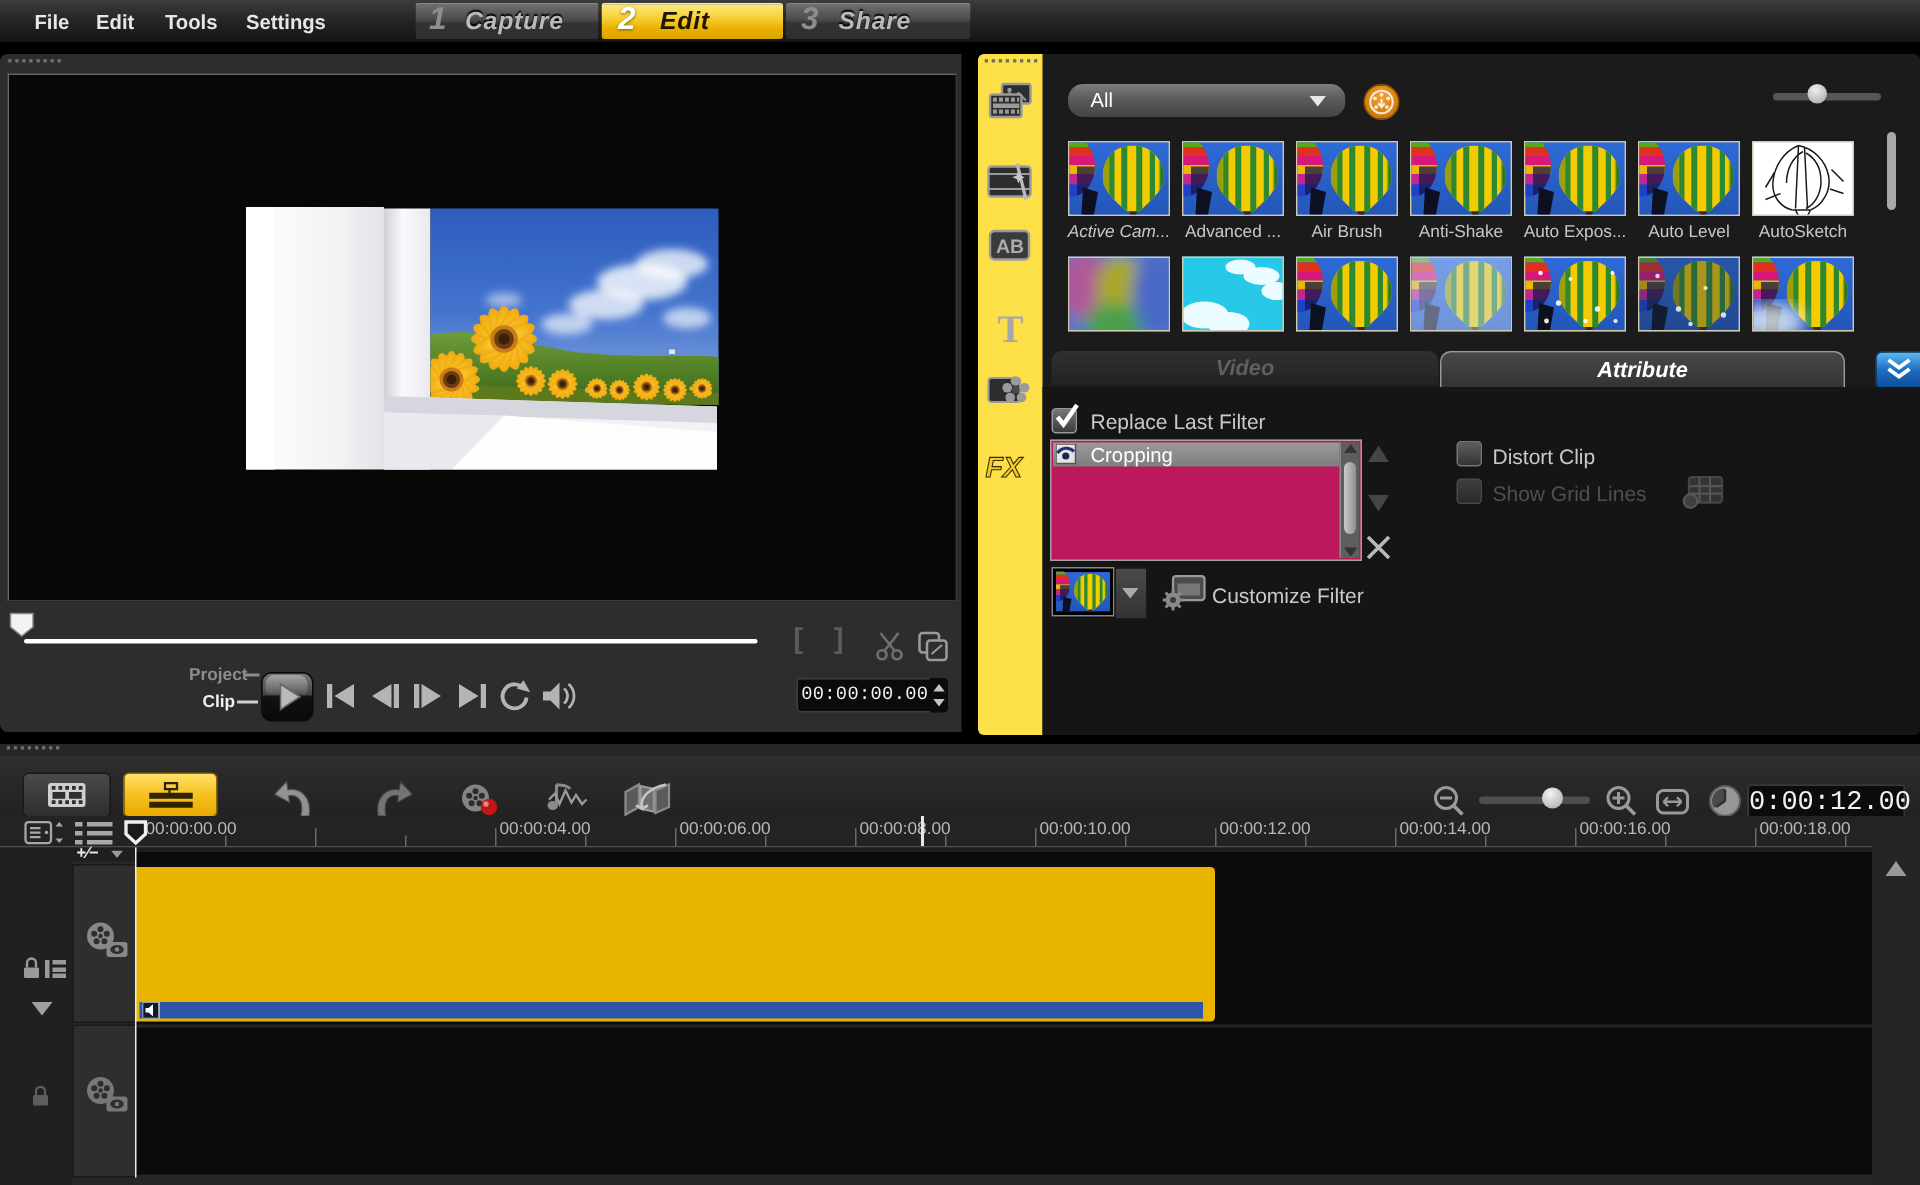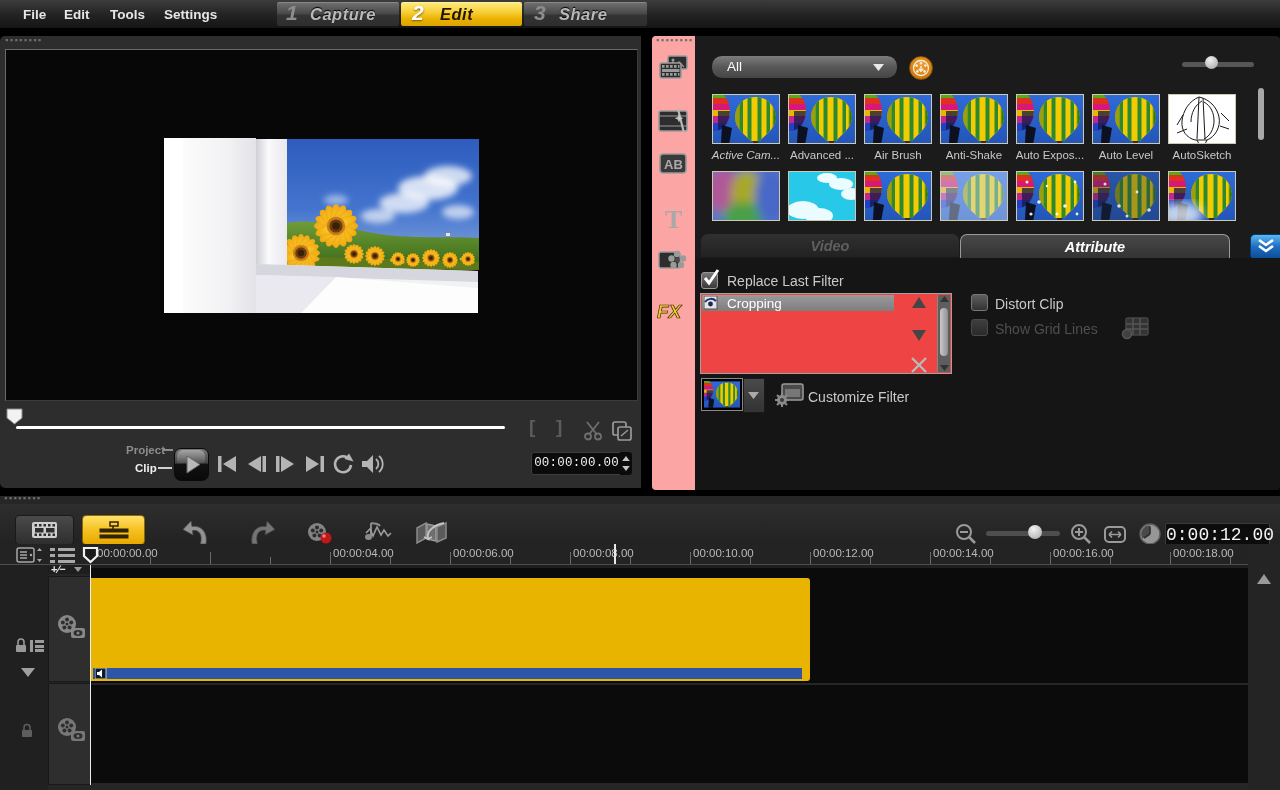--- a/index.html
+++ b/index.html
@@ -20,21 +20,21 @@
 
 #lpanel{left:0;top:36px;width:641px;height:452px;background:#2d2d2d;border-radius:5px 0 0 5px;}
 #rpanel{left:652px;top:36px;width:628px;height:454px;background:#1b1b1b;border-radius:4px;}
 .grip{z-index:9;color:#6f6f6f;font-size:9px;letter-spacing:1.5px;font-weight:700;line-height:5px;}
 #screen{left:5px;top:13px;width:631px;height:350px;background:#070707;border:1px solid #6a6a6a;border-right-color:#3a3a3a;border-bottom-color:#3a3a3a;}
 
 #scrubline{left:16px;top:390px;width:489px;height:3px;background:#fff;border-radius:2px;}
 #timecode{left:531px;top:416px;width:89px;height:21px;background:#0b0b0b;border:1px solid #3e3e3e;border-radius:3px 0 0 3px;color:#f0f0f0;font-family:"Liberation Mono",monospace;font-size:12.5px;letter-spacing:.2px;line-height:21px;text-align:center;}
 #tcspin{left:620px;top:416px;width:12px;height:23px;background:#0b0b0b;border-radius:0 3px 3px 0;}
 
-#rtools{left:0;top:0;width:43px;height:454px;background:#fca5a5;border-radius:4px 0 0 4px;}
+#rtools{left:0;top:0;width:43px;height:454px;background:#fde047;border-radius:4px 0 0 4px;}
 #alldrop{left:59px;top:19px;width:185px;height:22px;border-radius:11px;background:linear-gradient(#7d7d7d,#585858 50%,#454545);border:1px solid #1a1a1a;color:#fff;font-size:13.5px;line-height:22px;}
 #orangebtn{left:257px;top:20px;width:22px;height:22px;border-radius:50%;background:radial-gradient(circle at 50% 35%,#f0a030,#d07c10 70%,#b06408);border:1px solid #8a5004;}
 .thumb{width:66px;height:48px;border:1px solid #cfc9b0;background:#2a62cc;}
 .tlabel{width:74px;text-align:center;color:#c8c8c8;font-size:11.5px;top:113px;}
 #vtabs{left:38px;top:198px;width:507px;height:24px;font-style:italic;}
 .vtab{height:23px;border-radius:7px 7px 0 0;font-size:14.5px;font-weight:700;text-align:center;line-height:24px;}
 #attrarea{left:43px;top:222px;width:585px;height:232px;background:#151515;border-radius:0 0 4px 0;}
 .atext{color:#c9c9c9;font-size:14px;}
 .dimtext{color:#4f4f4f;font-size:14px;}
 
@@ -457,21 +457,21 @@
   </div>
   <div id="attrarea" class="abs">
 
     <div class="abs" style="left:6px;top:14px;width:15px;height:15px;border-radius:3px;background:linear-gradient(#777,#3a3a3a);border:1px solid #999;">
       <svg class="abs" style="left:1px;top:-5px" width="18" height="19">
           <path d="M2,10 l4,5 L15,2" stroke="#fff" stroke-width="3" fill="none"></path>
         </svg>
     </div>
     <span class="abs atext" style="left:32px;top:15px;">Replace Last Filter</span>
 
-    <div class="abs" style="left:5px;top:35px;width:206px;height:79px;background:#ef4444;border:1px solid #a2a2a2;padding-left:44px;">
+    <div class="abs" style="left:5px;top:35px;width:206px;height:79px;background:#be185d;border:1px solid #a2a2a2;">
       <div class="abs" style="left:1px;top:1px;width:192px;height:16px;background:linear-gradient(#9a9a9a,#7e7e7e);"></div>
       <svg class="abs" style="left:3px;top:2px" width="14" height="14">
         <rect width="13" height="13" fill="#e4e4e4" stroke="#555"></rect>
         <path d="M1,6 C4,2 9,2 12,5" stroke="#203070" stroke-width="2" fill="none"></path>
         <circle cx="6.5" cy="8" r="2.4" fill="#182858"></circle>
       </svg>
       <span class="abs" style="left:26px;top:2px;color:#fff;font-size:13.5px;">Cropping</span>
       <div class="abs" style="right:1px;top:1px;width:12px;height:77px;background:#5e5e5e;border-left:1px solid #888;">
         <svg class="abs" style="left:2px;top:1px" width="9" height="7">
             <path d="M4.5,0 L9,6 H0 z" fill="#333"></path>

